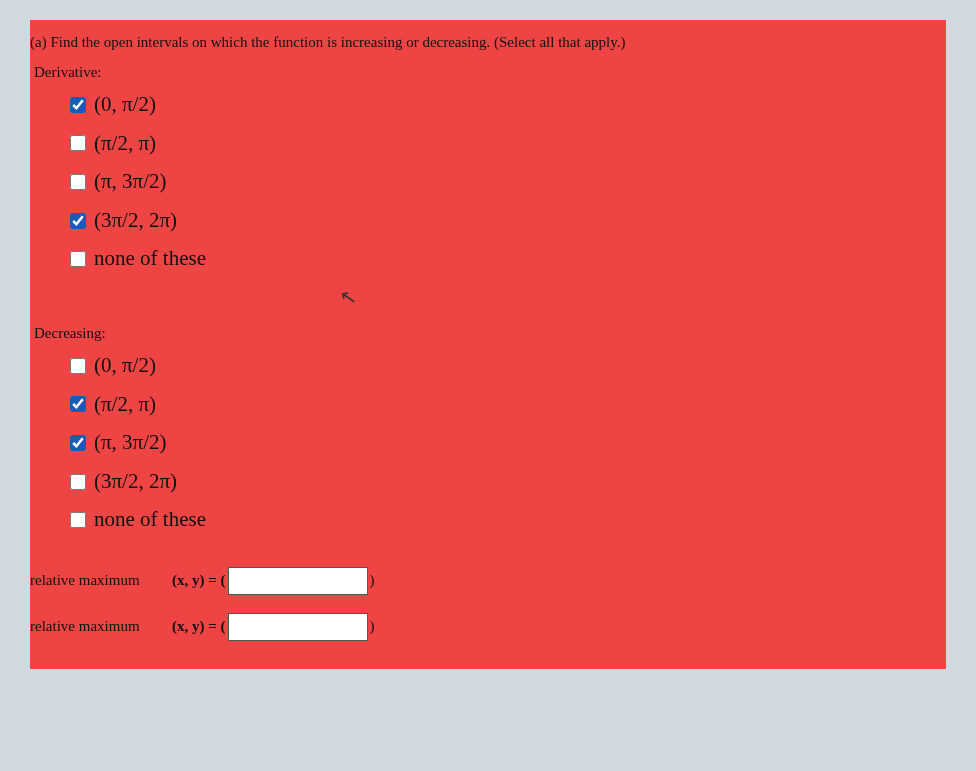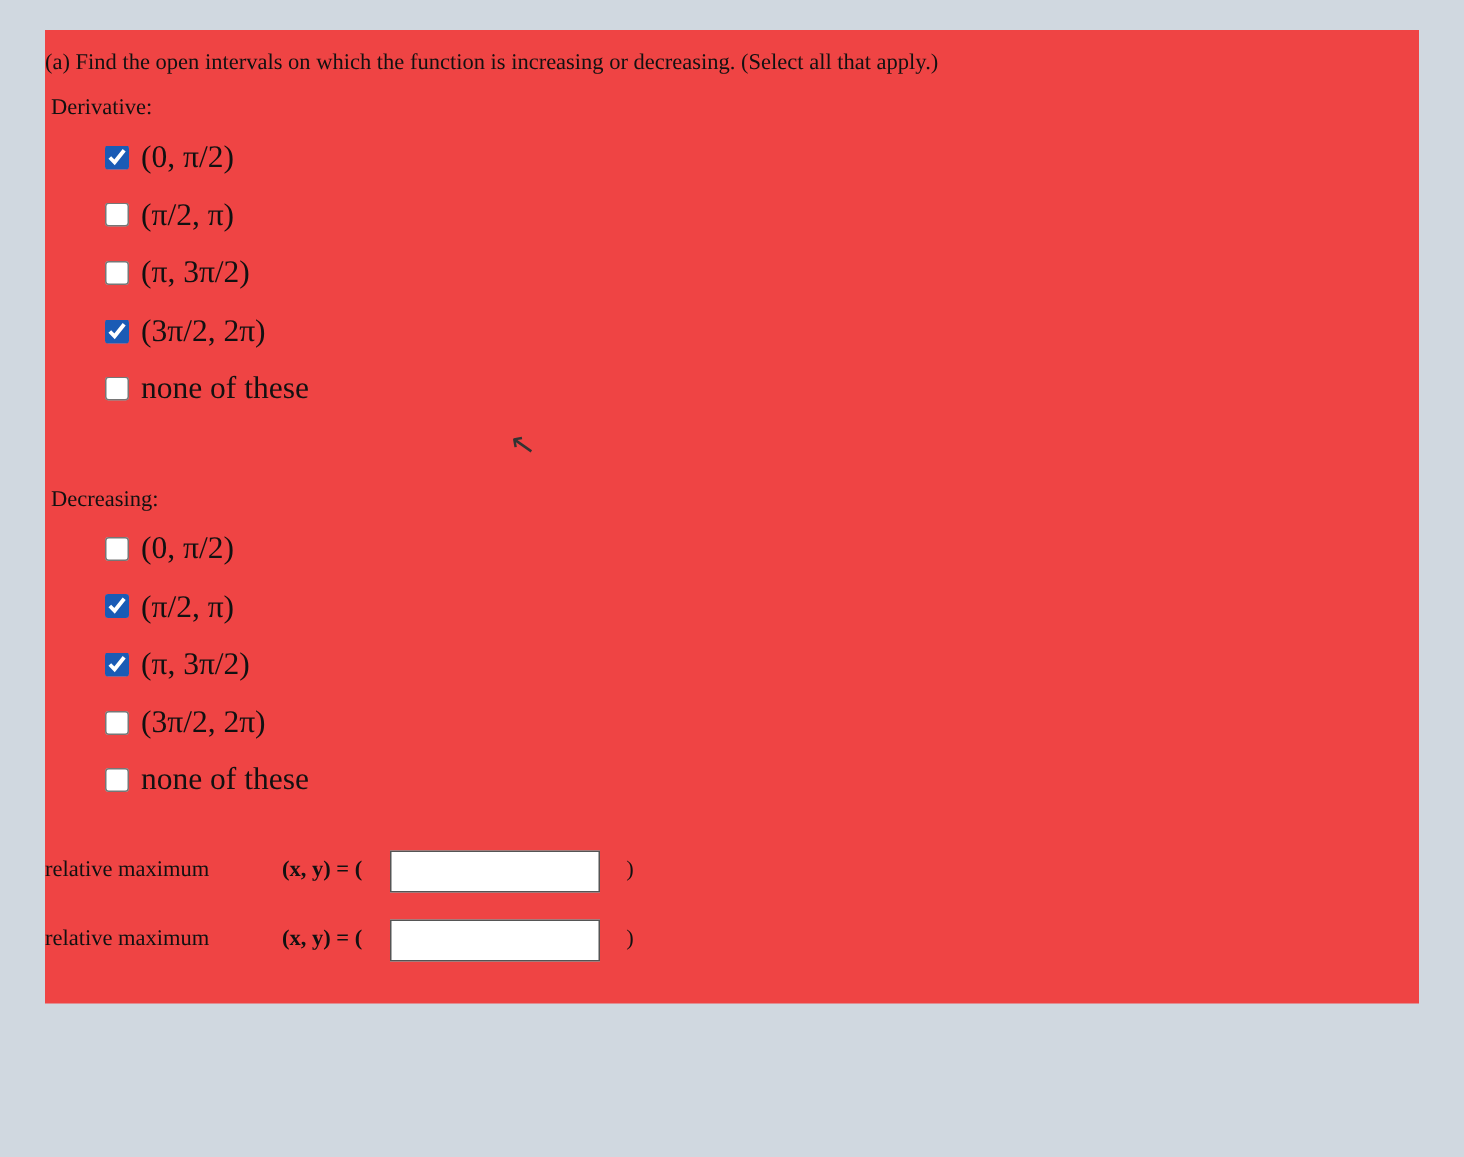--- a/index.html
+++ b/index.html
@@ -92,21 +92,21 @@
 
     .part-b-label {
       font-size: 15px;
       margin-bottom: 16px;
     }
 
     .extrema-row {
       display: flex;
       align-items: center;
       margin-bottom: 18px;
-      gap: 18px;
+      gap: 2px;
     }
 
     .extrema-label {
       font-size: 15px;
       min-width: 140px;
     }
 
     .extrema-expr {
       font-size: 15px;
       white-space: nowrap;

